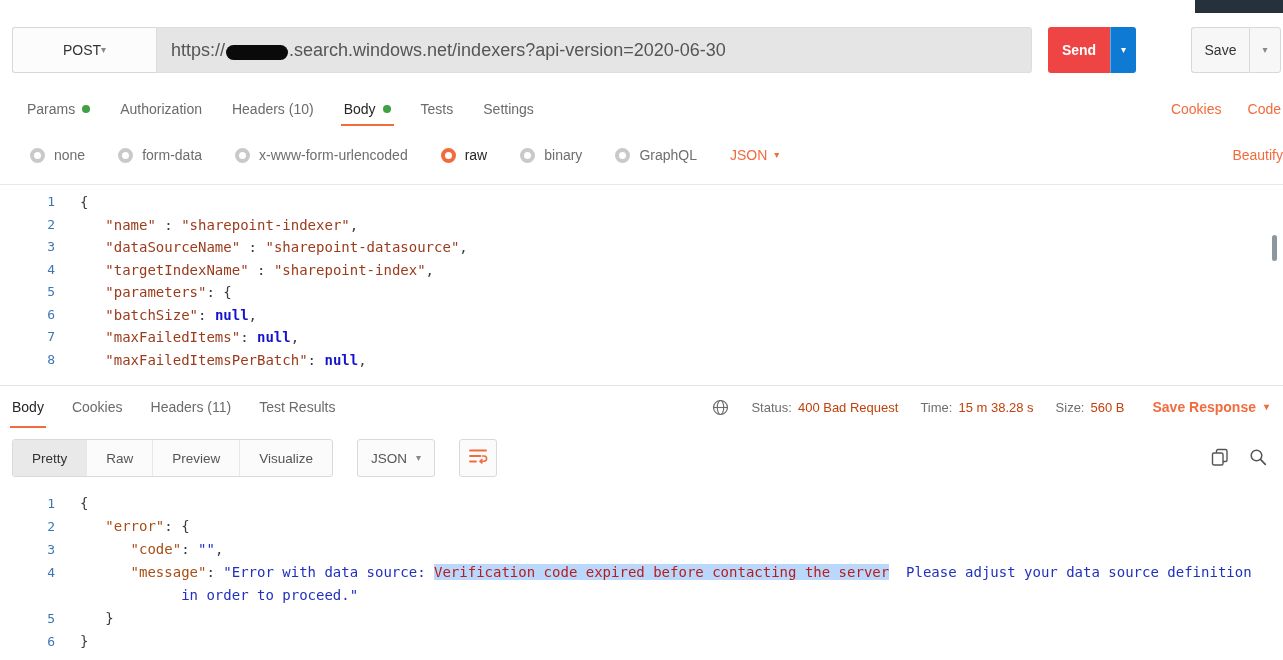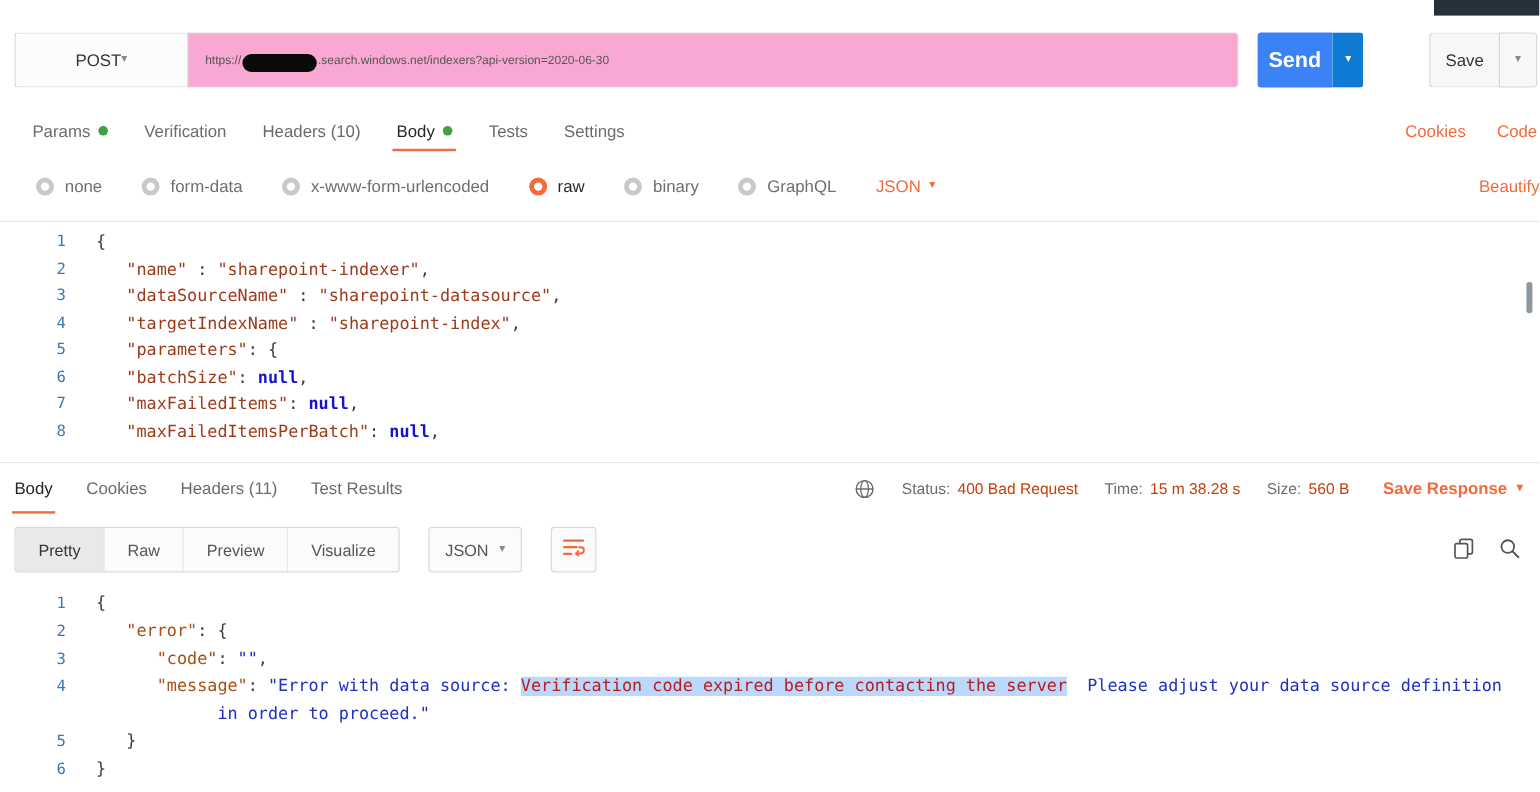--- a/index.html
+++ b/index.html
@@ -8,26 +8,26 @@
   .app { position: relative; width: 1283px; height: 660px; background: #fff; overflow: hidden; }
 
   .artifact { position: absolute; top: 0; right: 0; width: 88px; height: 13px; background: #27313C; }
 
   
   .request-bar { position: absolute; top: 27px; left: 12px; display: flex; height: 46px; }
   .method-select { width: 144px; border: 1px solid #D8D8D8; border-right: none; border-radius: 3px 0 0 3px;
     background: #FCFCFC; display: flex; align-items: center; justify-content: center;
     padding: 0 16px; font-size: 14px; color: #333; cursor: pointer; }
   .caret { font-size: 10px; color: #888; line-height: 1; }
-  .url-input { width: 876px; background: #f9a8d4; border: 1px solid #DDDDDD; border-radius: 0 3px 3px 0;
-    display: flex; align-items: center; padding: 0 14px; font-size: 10px; color: #555; white-space: nowrap; overflow: hidden; }
+  .url-input { width: 876px; background: #e5e5e5; border: 1px solid #DDDDDD; border-radius: 0 3px 3px 0;
+    display: flex; align-items: center; padding: 0 14px; font-size: 18px; color: #555; white-space: nowrap; overflow: hidden; }
   .redaction { display: inline-block; width: 62px; height: 15px; background: #0A0A0A; border-radius: 8px; margin: 0 1px; transform: translateY(2px); }
   .send-group { margin-left: 16px; display: flex; }
-  .send-main { width: 62px; background: #3b82f6; color: #fff; border: none; border-radius: 3px 0 0 3px;
-    font-size: 18px; font-weight: 600; font-family: inherit; cursor: pointer; }
+  .send-main { width: 62px; background: #ef4444; color: #fff; border: none; border-radius: 3px 0 0 3px;
+    font-size: 14px; font-weight: 600; font-family: inherit; cursor: pointer; }
   .send-caret { width: 26px; background: #0E7AD3; border: none; border-left: 1px solid rgba(255,255,255,.35);
     border-radius: 0 3px 3px 0; color: #fff; cursor: pointer; display: flex; align-items: center; justify-content: center; }
   .send-caret .caret { color: #fff; }
   .save-group { margin-left: 55px; display: flex; }
   .save-main { width: 58px; background: #F7F7F7; border: 1px solid #D8D8D8; border-right: none; border-radius: 3px 0 0 3px;
     font-size: 14px; color: #333; font-family: inherit; cursor: pointer; }
   .save-caret { width: 32px; background: #F7F7F7; border: 1px solid #D8D8D8; border-radius: 0 3px 3px 0;
     cursor: pointer; display: flex; align-items: center; justify-content: center; }
 
   
@@ -125,21 +125,21 @@
     </div>
   </div>
 
   <div class="req-tabs">
     <div class="tabs-wrap" id="reqTabs">
         <div class="tab">
           <span>Params</span>
           <span class="dot"></span>
         </div>
         <div class="tab">
-          <span>Verification</span>
+          <span>Authorization</span>
         </div>
         <div class="tab">
           <span>Headers (10)</span>
         </div>
         <div class="tab active">
           <span>Body</span>
           <span class="dot"></span>
         </div>
         <div class="tab">
           <span>Tests</span>

